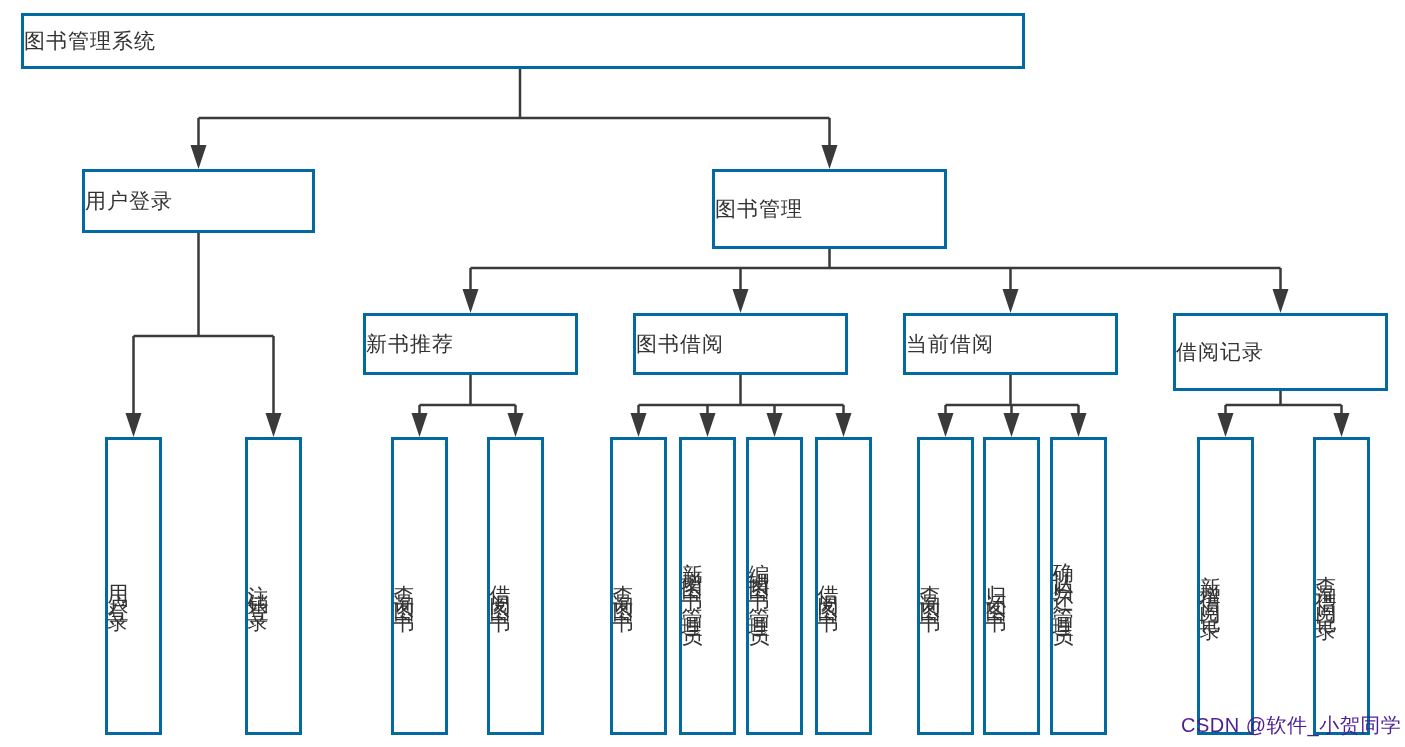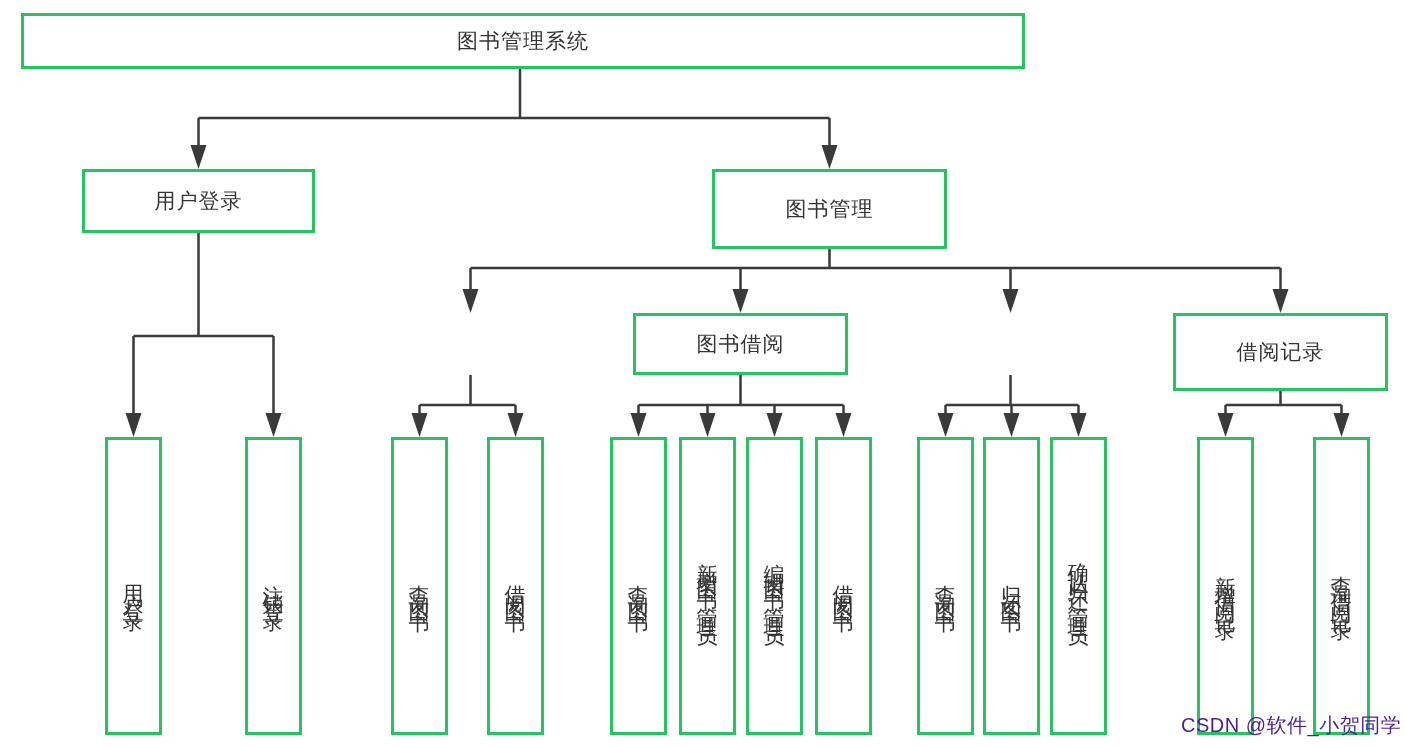--- a/index.html
+++ b/index.html
@@ -13,25 +13,24 @@
   }
   .connector-svg {
     position: absolute;
     left: 0; top: 0;
     width: 1405px; height: 747px;
     pointer-events: none;
   }
   .node {
     position: absolute;
     box-sizing: border-box;
-    border: 3px solid #22c55e;
+    border: 3px solid #0369a1;
     background: #ffffff;
     display: flex;
     align-items: center;
-    justify-content: center;
     color: #333333;
   }
   .node-label {
     font-size: 21px;
     letter-spacing: 1px;
     white-space: nowrap;
   }
   .leaf-label {
     writing-mode: vertical-lr;
     text-orientation: upright;
@@ -98,22 +97,28 @@
     <span class="node-label">图书管理系统</span>
   </div>
 
   <div class="node" style="left:82px; top:169px; width:233px; height:64px;">
     <span class="node-label">用户登录</span>
   </div>
   <div class="node" style="left:712px; top:169px; width:235px; height:80px;">
     <span class="node-label">图书管理</span>
   </div>
 
+  <div class="node" style="left:363px; top:313px; width:215px; height:62px;">
+    <span class="node-label">新书推荐</span>
+  </div>
   <div class="node" style="left:633px; top:313px; width:215px; height:62px;">
     <span class="node-label">图书借阅</span>
+  </div>
+  <div class="node" style="left:903px; top:313px; width:215px; height:62px;">
+    <span class="node-label">当前借阅</span>
   </div>
   <div class="node" style="left:1173px; top:313px; width:215px; height:78px;">
     <span class="node-label">借阅记录</span>
   </div>
 
   <div class="node" style="left:105px; top:437px; width:57px; height:298px;">
     <span class="leaf-label">用户登录</span>
   </div>
   <div class="node" style="left:245px; top:437px; width:57px; height:298px;">
     <span class="leaf-label">注销登录</span>

